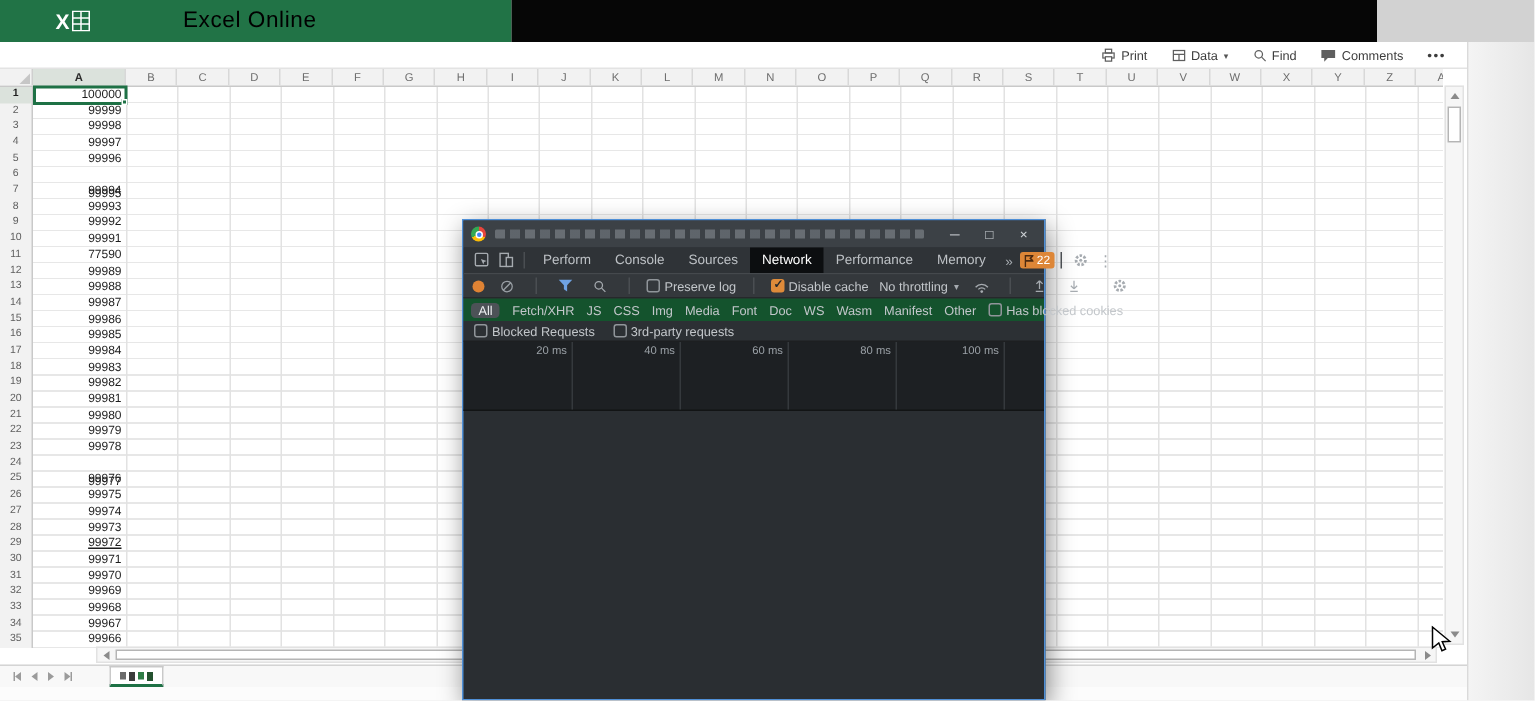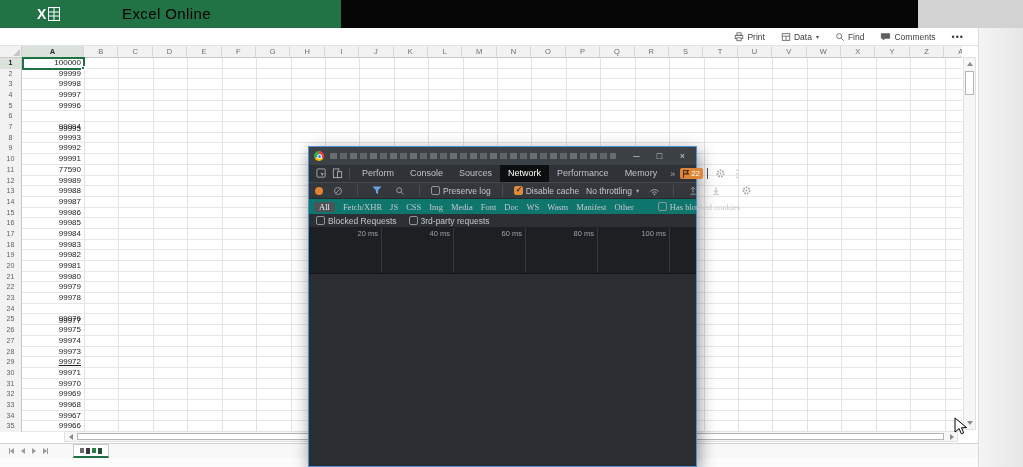--- a/index.html
+++ b/index.html
@@ -110,22 +110,22 @@
   .cb.checked::after{content:"✓";position:absolute;left:1px;top:-2px;font-size:8px;color:#26282b;font-weight:bold;}
   .cbl{margin-left:3px;color:#c3c7cb;}
   .throttle{color:#c3c7cb;}
   .dcaret{font-size:6.5px;color:#a6abb0;margin-left:4px;}
   .spacer{flex:1;}
   .dt-filterrow{height:14px;flex:none;background:#2c3034;border-bottom:1px solid #26282b;
                 display:flex;align-items:center;padding:0 5px;gap:10px;font-size:8.5px;}
   .filterinput{width:128px;height:10px;background:#202327;border:1px solid #3c4043;color:#aab0b6;
                font-size:8px;padding:0 3px;font-family:"Liberation Sans",sans-serif;}
   .filterinput::placeholder{color:#8a9096;}
-  .dt-pillsrow{height:15px;flex:none;background:#0f766e;display:flex;align-items:center;
-               padding:0 5px;gap:8px;font-size:8.5px;font-family:Liberation Serif, serif;}
+  .dt-pillsrow{height:15px;flex:none;background:#14532d;display:flex;align-items:center;
+               padding:0 5px;gap:8px;font-size:8.5px;}
   .pill{color:#c3c7cb;flex:none;}
   .pill.all{background:#4d5257;color:#eceef0;border-radius:3px;padding:0px 5px;}
   .dt-blockedrow{height:14px;flex:none;background:#2c3034;border-bottom:1px solid #1d1f21;
                  display:flex;align-items:center;padding:0 7px;gap:12px;font-size:8.5px;}
   .dt-timeline{height:46px;flex:none;background:#1d2023;border-bottom:1px solid #121415;position:relative;}
   .tl-line{position:absolute;top:0;bottom:0;width:1px;background:#35393d;}
   .tl-label{position:absolute;top:1px;width:37px;text-align:right;font-size:7.5px;color:#9aa0a6;}
   .dt-message{flex:1;background:#2a2e32;display:flex;flex-direction:column;align-items:center;
               justify-content:center;gap:7px;}
   .m1,.m2{font-size:9.5px;color:#c0c4c8;}
@@ -494,21 +494,21 @@
           <div class="pill">CSS</div>
           <div class="pill">Img</div>
           <div class="pill">Media</div>
           <div class="pill">Font</div>
           <div class="pill">Doc</div>
           <div class="pill">WS</div>
           <div class="pill">Wasm</div>
           <div class="pill">Manifest</div>
           <div class="pill">Other</div>
         </span>
-      <span class="tgroup" style="margin-left:16px;">
+      <span class="tgroup" style="margin-left:0;">
         <span class="cb"></span>
         <span class="cbl">Has blocked cookies</span>
       </span>
     </div>
 
     <div class="dt-blockedrow">
       <span class="tgroup">
         <span class="cb"></span>
         <span class="cbl">Blocked Requests</span>
       </span>

